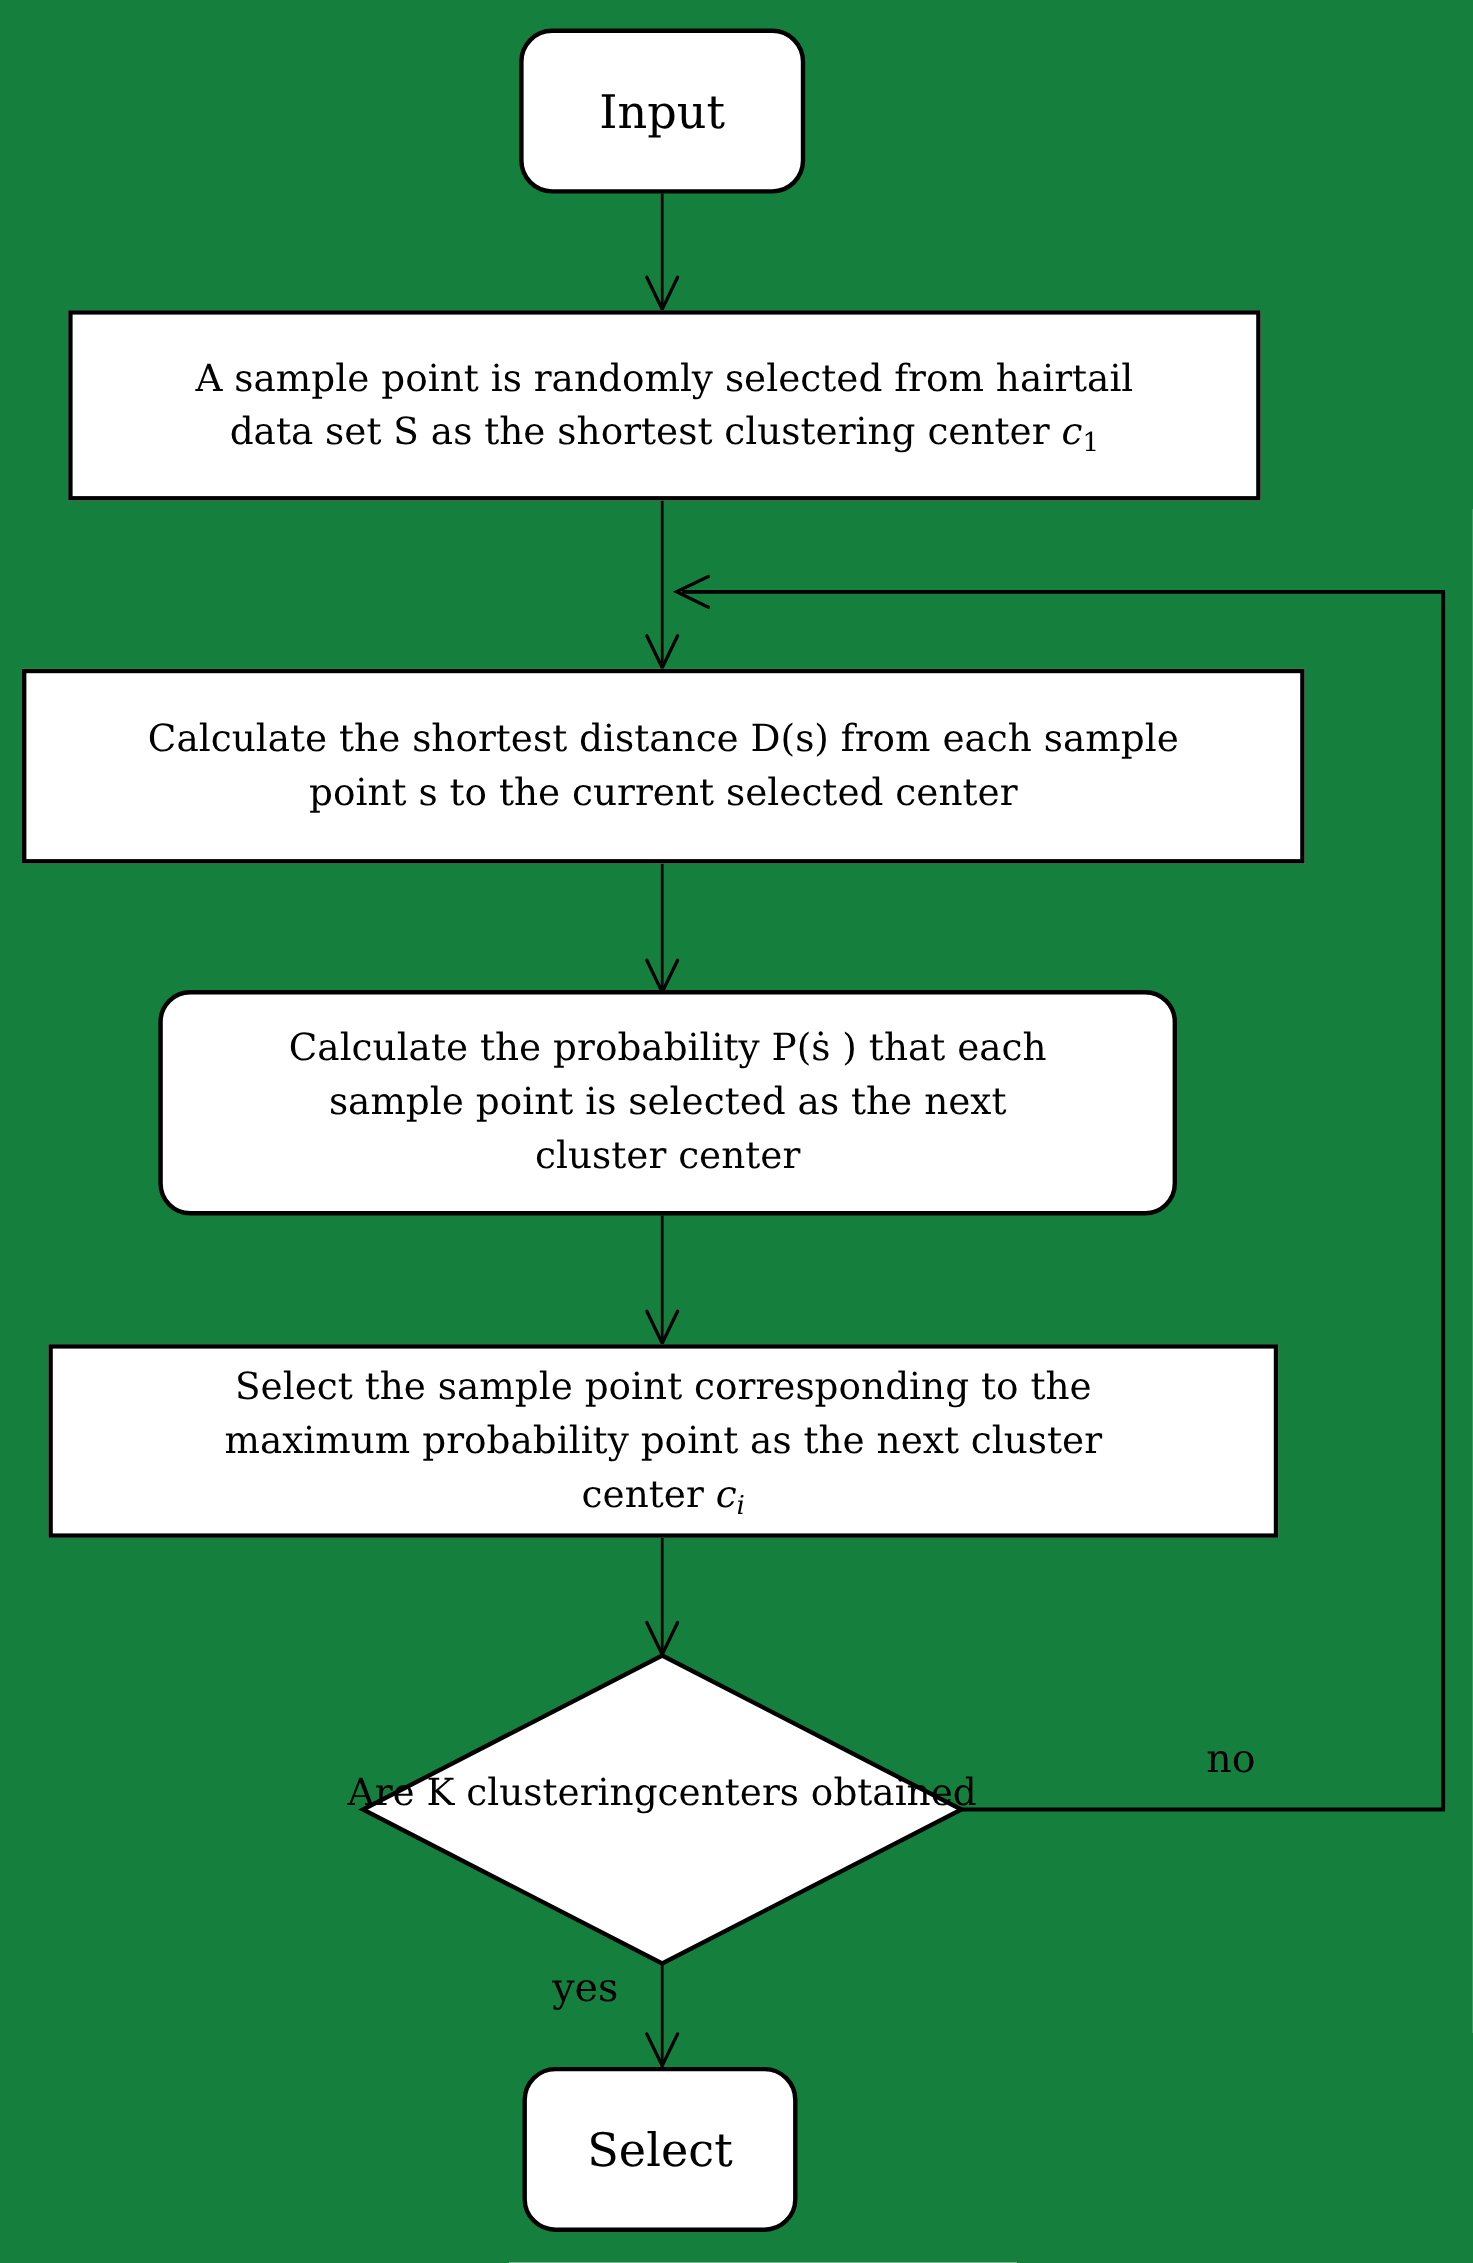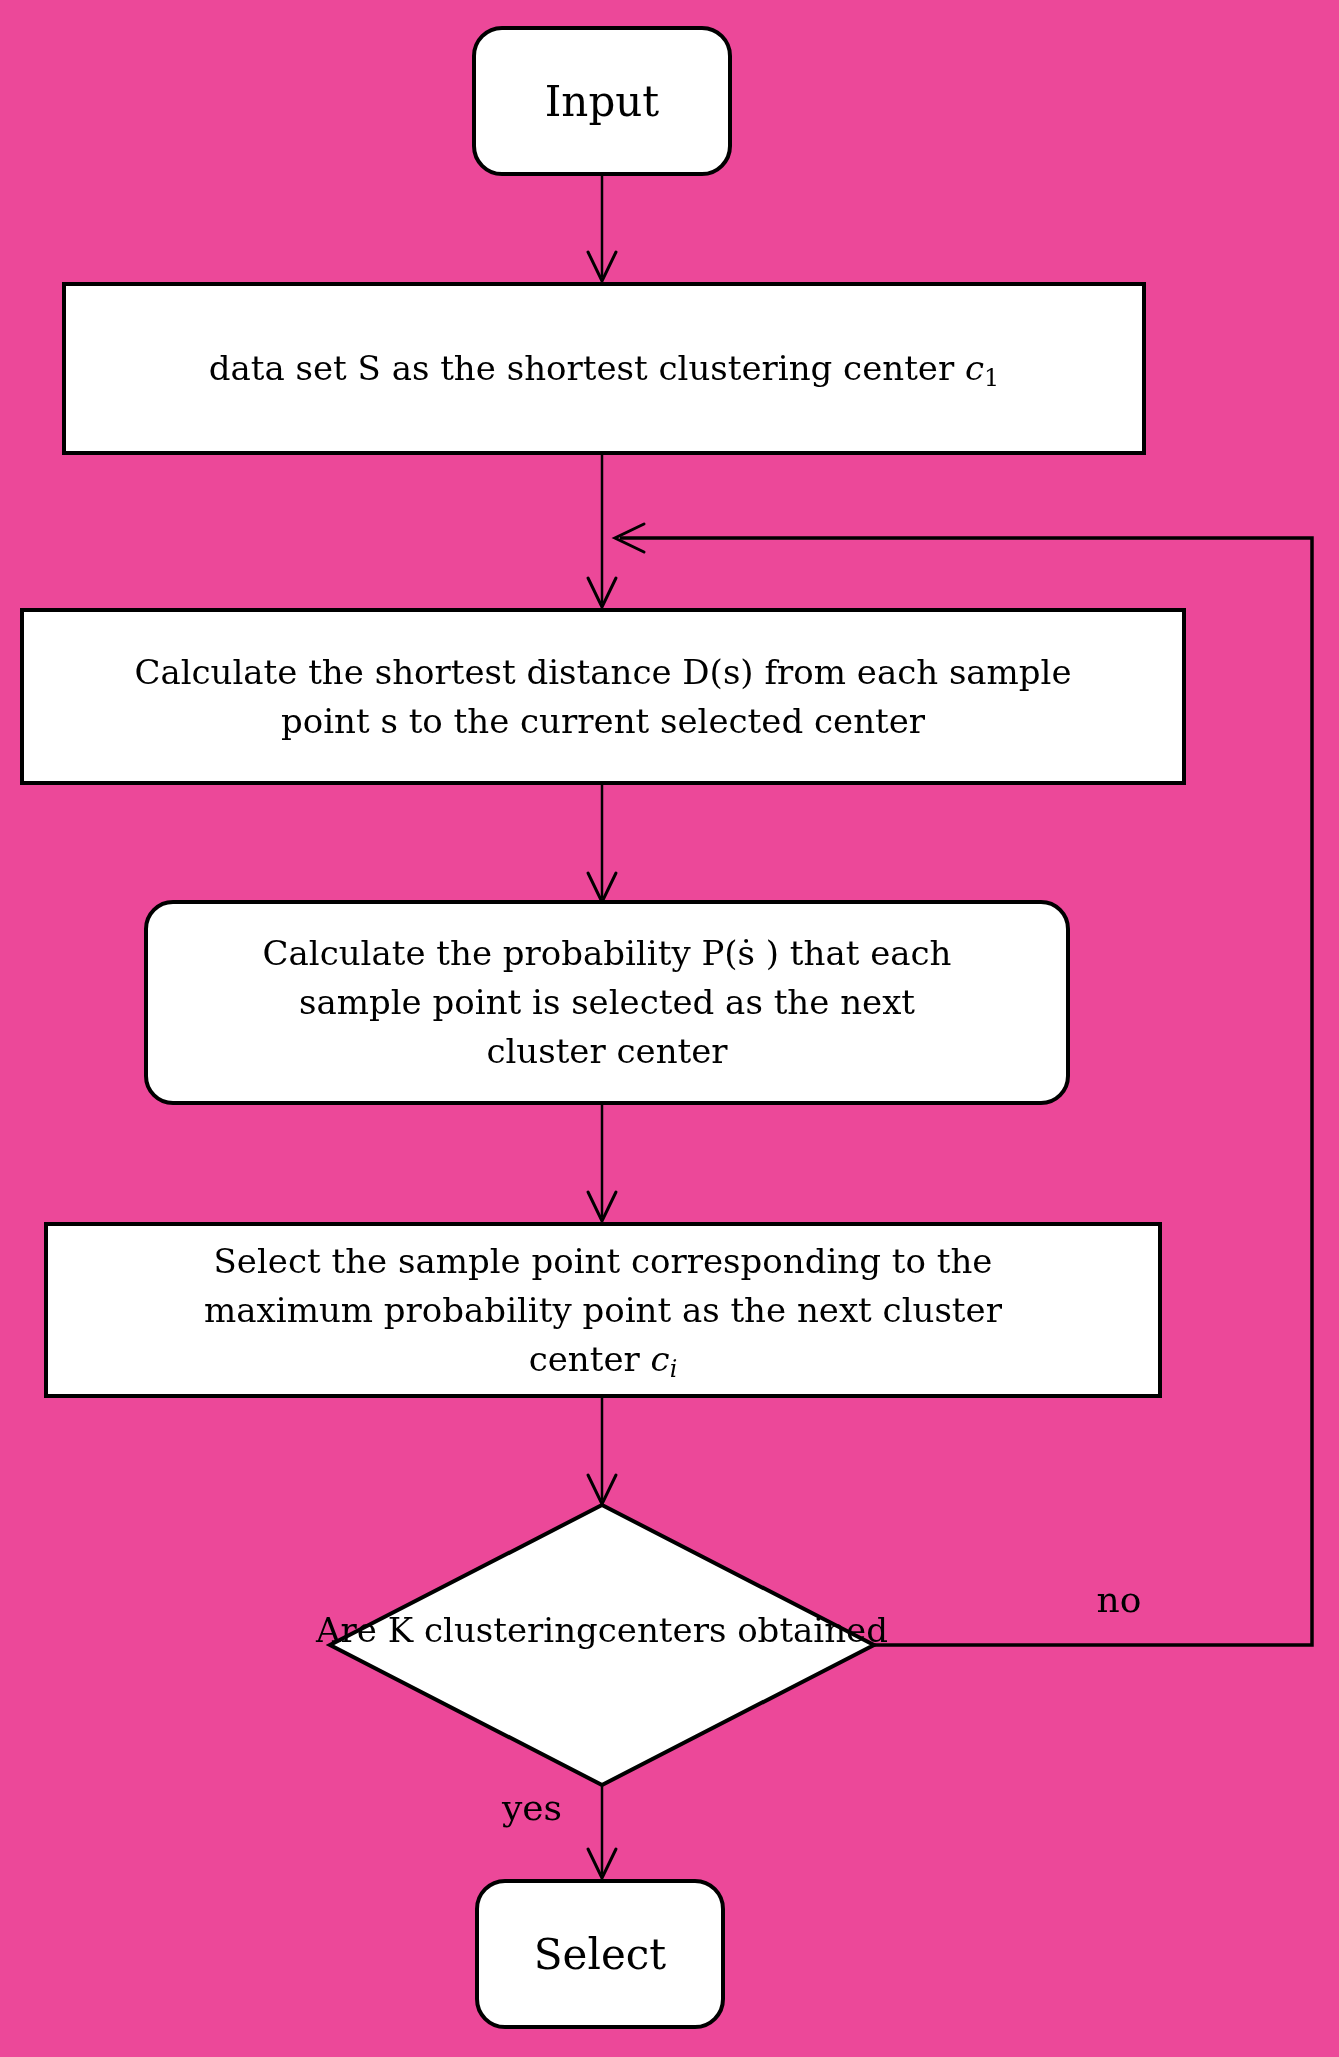--- a/index.html
+++ b/index.html
@@ -10,21 +10,21 @@
   body {
     width: 1339px;
     height: 2057px;
     font-family: "DejaVu Serif", "Liberation Serif", serif;
     color: #000000;
   }
   .canvas {
     position: relative;
     width: 1339px;
     height: 2057px;
-    background: #ec4899;
+    background: #15803d;
     overflow: hidden;
   }
   .canvas svg.wires {
     position: absolute;
     left: 0; top: 0;
     z-index: 1;
   }
   .node {
     position: absolute;
     box-sizing: border-box;
@@ -106,20 +106,23 @@
 
     <polygon points="602,1505 874,1645 602,1785 330,1645" fill="#ffffff" stroke="#000000" stroke-width="4"></polygon>
   </svg>
 
   <div class="node terminal" style="left:472px; top:26px; width:260px; height:150px;">
     <div class="line">Input</div>
   </div>
 
   <div class="node" style="left:62px; top:282px; width:1084px; height:173px;">
     <div class="line">
+      <span>A sample point is randomly selected from hairtail</span>
+    </div>
+    <div class="line">
       <span>data set S as the shortest clustering center </span><i>c</i><sub>1</sub>
     </div>
   </div>
 
   <div class="node" style="left:20px; top:608px; width:1166px; height:177px;">
     <div class="line">Calculate the shortest distance D(s) from each sample</div>
     <div class="line">point s to the current selected center</div>
   </div>
 
   <div class="node" style="left:144px; top:900px; width:926px; height:205px;border-radius:29px;">

